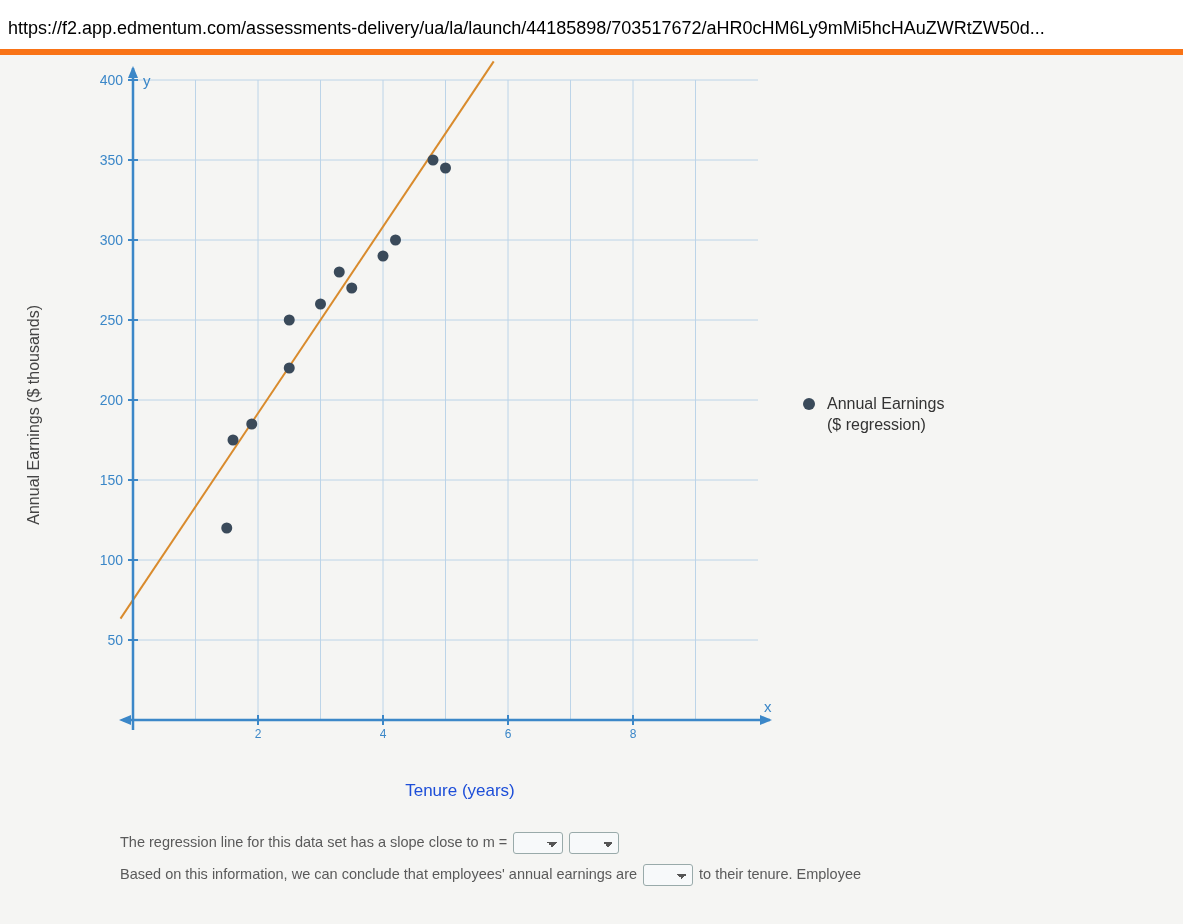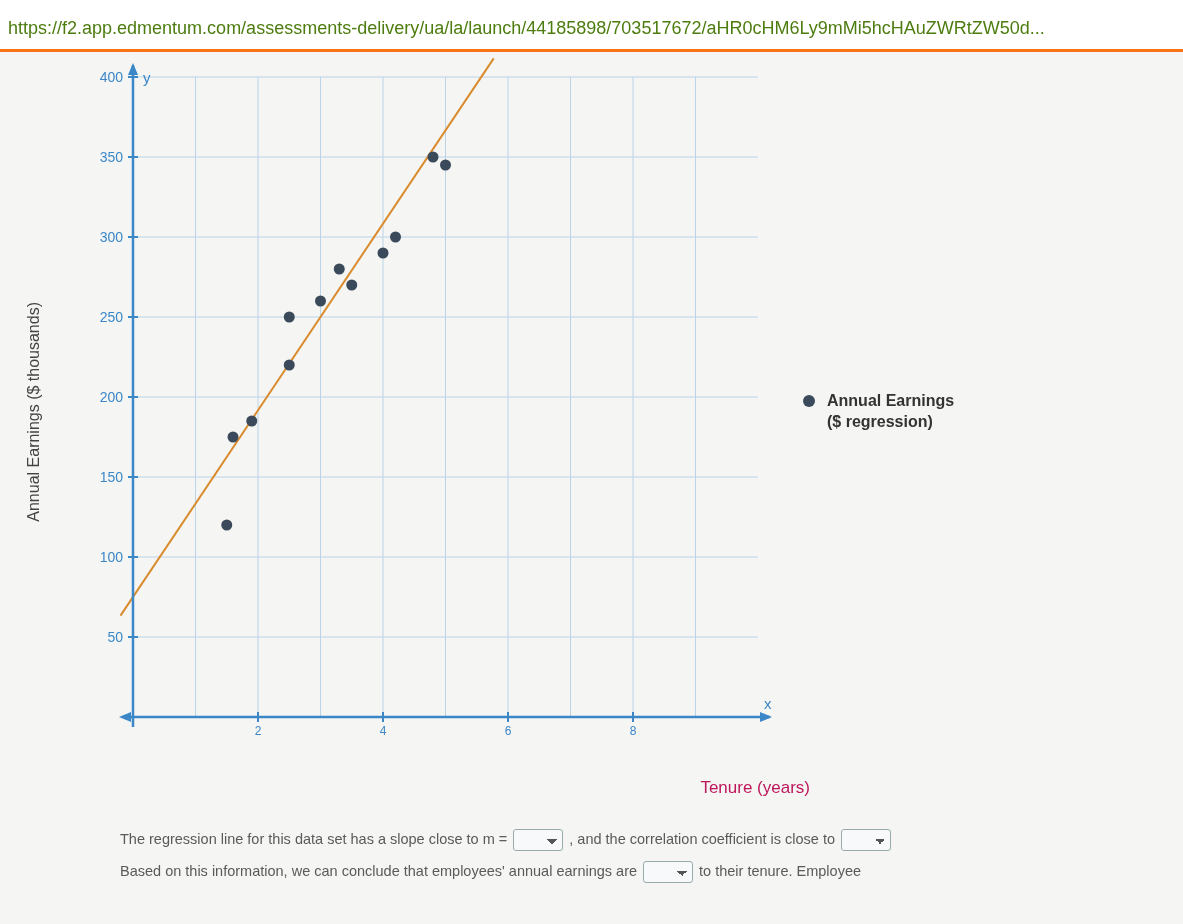--- a/index.html
+++ b/index.html
@@ -7,23 +7,23 @@
       font-family: Arial, Helvetica, sans-serif;
       background: #f5f5f3;
       width: 1183px;
       height: 924px;
       overflow: hidden;
       position: relative;
     }
     .url-bar {
       padding: 18px 8px 10px 8px;
       font-size: 18px;
-      color: #4d7c0f;
+      color: #000000;
       background: #fff;
-      border-bottom: 3px solid #f97316;
+      border-bottom: 6px solid #f97316;
     }
     .content {
       padding: 0 20px 0 20px;
       position: relative;
     }
     .chart-wrap {
       display: flex;
       align-items: center;
       gap: 20px;
     }
@@ -41,41 +41,40 @@
     .legend {
       font-size: 16px;
       color: #333;
       line-height: 1.3;
     }
     .legend-row {
       display: flex;
       align-items: flex-start;
       gap: 12px;
       margin: 8px 0;
-      font-weight: bold;
     }
     .legend-dot {
       width: 12px;
       height: 12px;
       border-radius: 50%;
       background: #3a4a5a;
       flex: 0 0 auto;
       margin-top: 4px;
     }
     .legend-line {
       width: 40px;
       height: 2px;
       background: #d98b2d;
       flex: 0 0 auto;
       margin-top: 9px;
     }
     .x-axis-caption {
-      text-align: right;
+      text-align: center;
       font-size: 17px;
-      color: #be185d;
+      color: #1d4ed8;
       margin-top: 6px;
       margin-left: 90px;
       width: 700px;
     }
     .questions {
       margin: 26px 0 0 100px;
       font-size: 14.5px;
       color: #5a5a5a;
       line-height: 2.2;
     }
@@ -192,21 +191,20 @@
       </div>
     </div>
   </div>
 
   <div class="x-axis-caption">Tenure (years)</div>
 
   <div class="questions">
     <div class="line">
       <span>The regression line for this data set has a slope close to m =</span>
       <select class="blank"><option></option></select>
-      <span>, and the correlation coefficient is close to</span>
       <select class="blank"><option></option></select>
     </div>
     <div class="line">
       <span>Based on this information, we can conclude that employees' annual earnings are</span>
       <select class="blank"><option></option></select>
       <span>to their tenure. Employee</span>
     </div>
   </div>
 </div>
 

